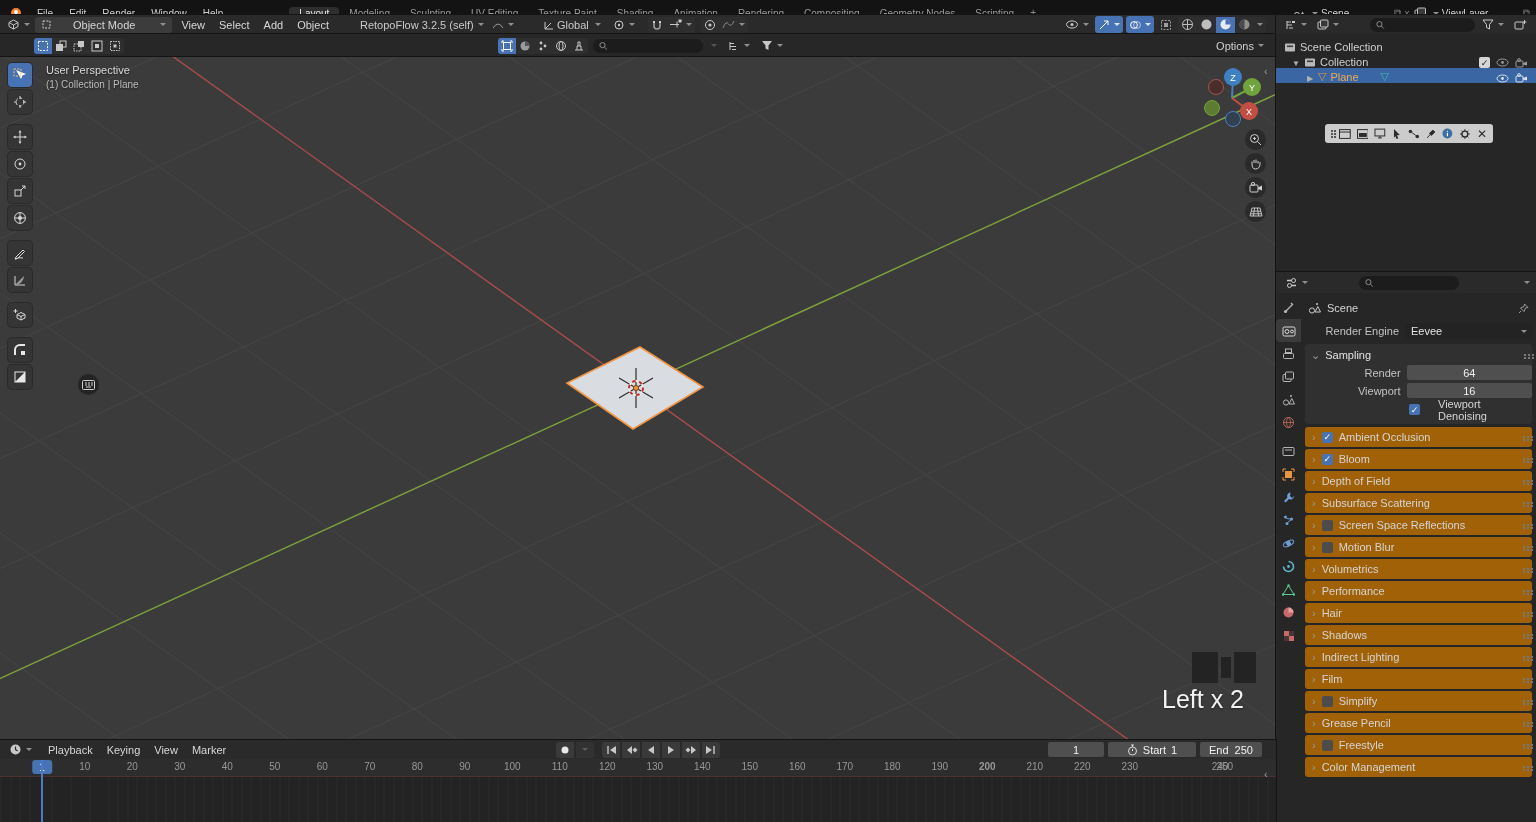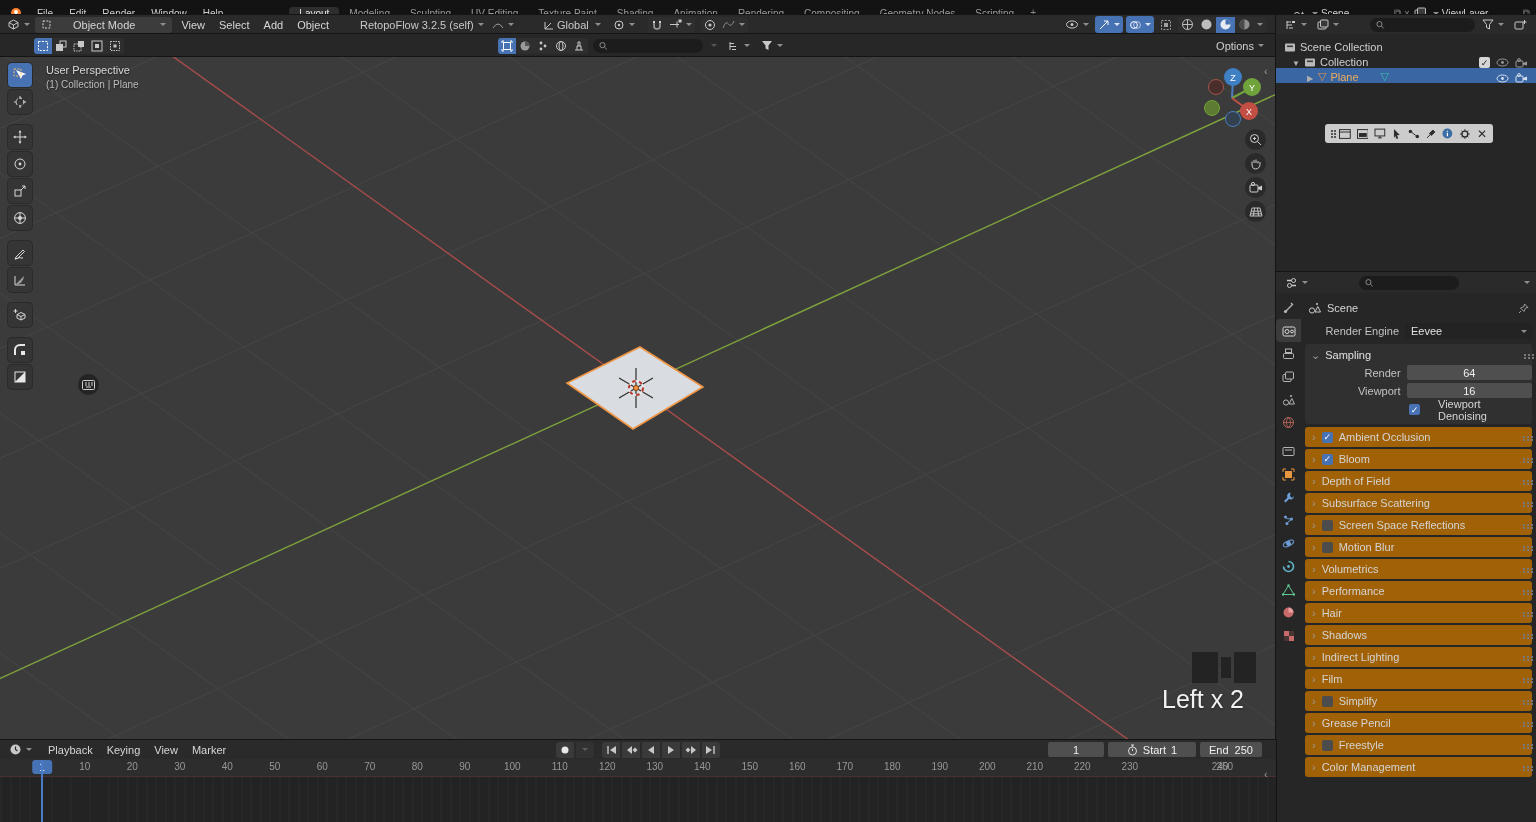--- a/index.html
+++ b/index.html
@@ -1086,21 +1086,21 @@
           <span class="tick" style="left: 512.25px;">100</span>
           <span class="tick" style="left: 559.75px;">110</span>
           <span class="tick" style="left: 607.25px;">120</span>
           <span class="tick" style="left: 654.75px;">130</span>
           <span class="tick" style="left: 702.25px;">140</span>
           <span class="tick" style="left: 749.75px;">150</span>
           <span class="tick" style="left: 797.25px;">160</span>
           <span class="tick" style="left: 844.75px;">170</span>
           <span class="tick" style="left: 892.25px;">180</span>
           <span class="tick" style="left: 939.75px;">190</span>
-          <span class="tick" style="left: 987.25px;">200</span>
+          <span class="tick" style="left: 987.25px; font-weight: bold;">200</span>
           <span class="tick" style="left: 1034.75px;">210</span>
           <span class="tick" style="left: 1082.25px;">220</span>
           <span class="tick" style="left: 1129.75px;">230</span>
           <span class="tick" style="left: 1220px;">240</span>
           <span class="tick" style="left: 1224.75px;">250</span>
         </div>
       <span class="frame-pill">1</span>
     </div>
     <div class="tl-body">
       <span class="playhead"></span>

